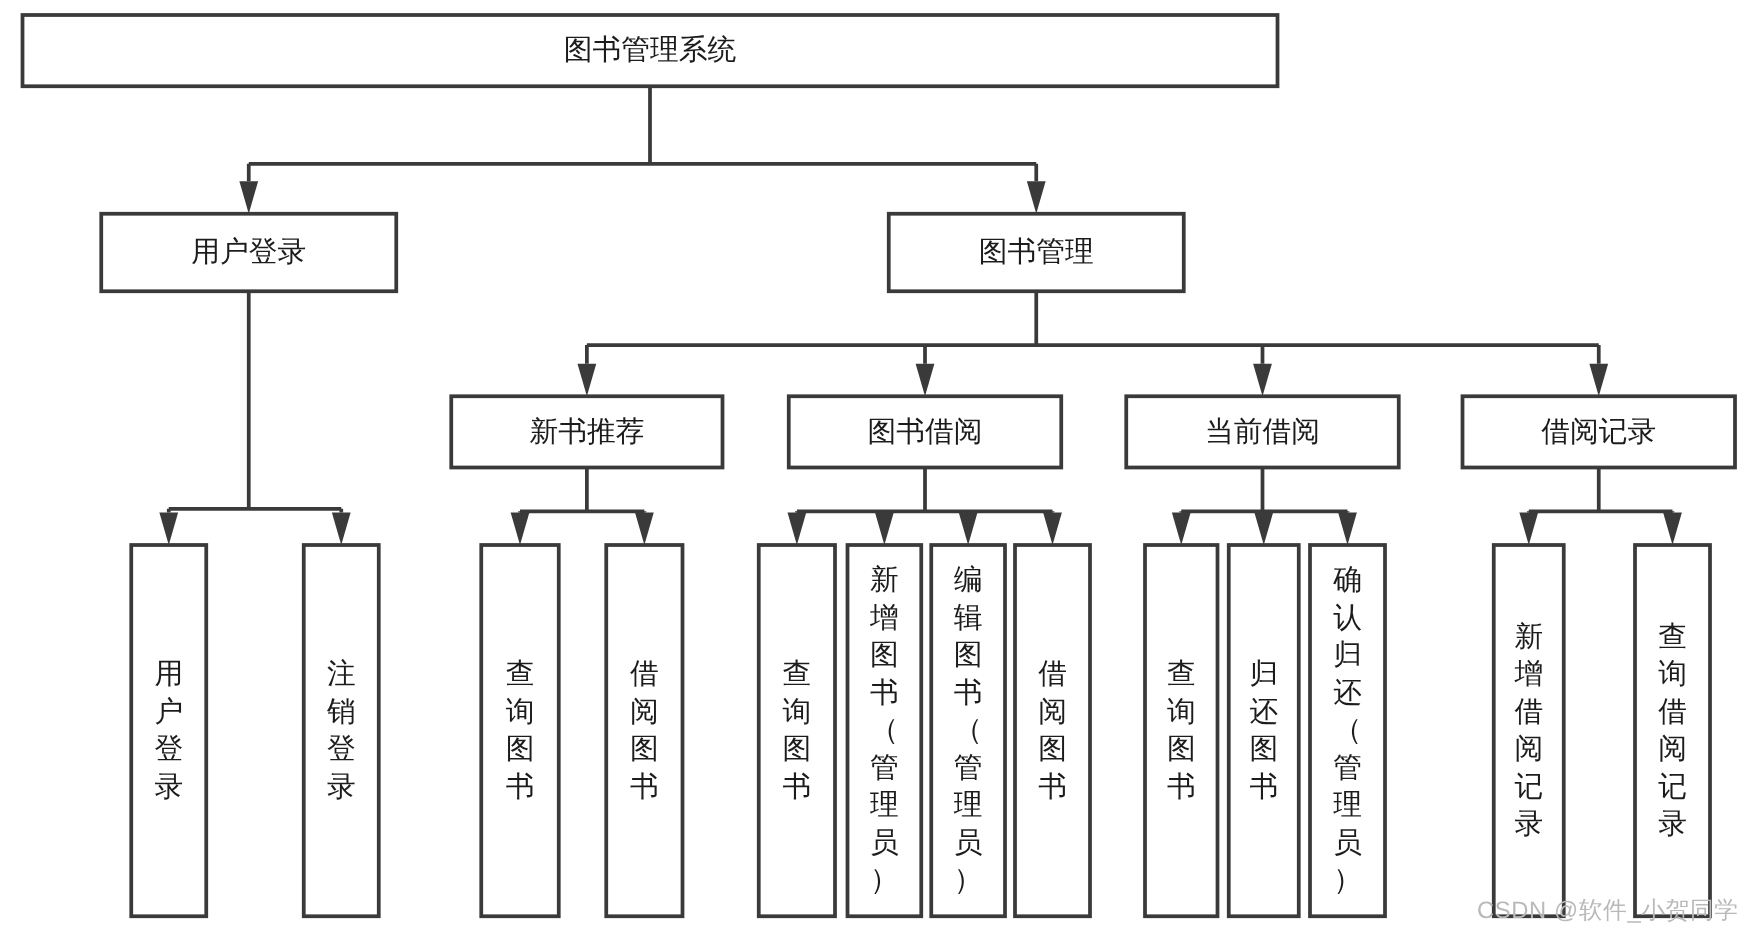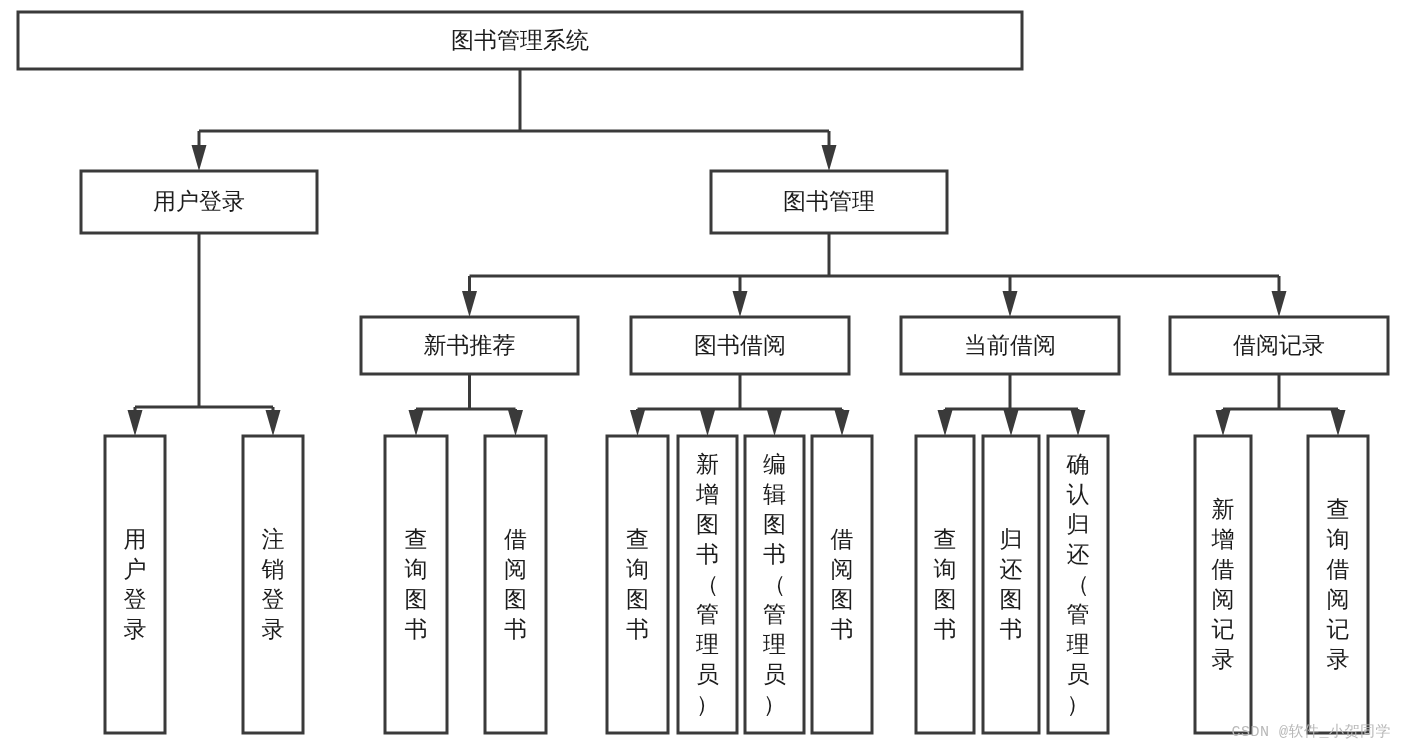--- a/index.html
+++ b/index.html
@@ -51,22 +51,22 @@
     fill: #1c1c1c;
     font-family: "Liberation Sans", "DejaVu Sans", sans-serif;
     font-size: 23px;
     text-anchor: middle;
   }
   .watermark {
     position: absolute;
     right: 14px;
     bottom: 6px;
     color: #b9b9b9;
-    font-size: 15px;
-    font-family: Liberation Mono, monospace;
+    font-size: 19px;
+    font-family: Liberation Sans, sans-serif;
     letter-spacing: 0.5px;
     white-space: nowrap;
     user-select: none;
   }
 </style>
 </head>
 <body>
 
 <div id="diagram-root">
   <svg id="tree-svg" viewBox="0 0 1405 747" xmlns="http://www.w3.org/2000/svg">

